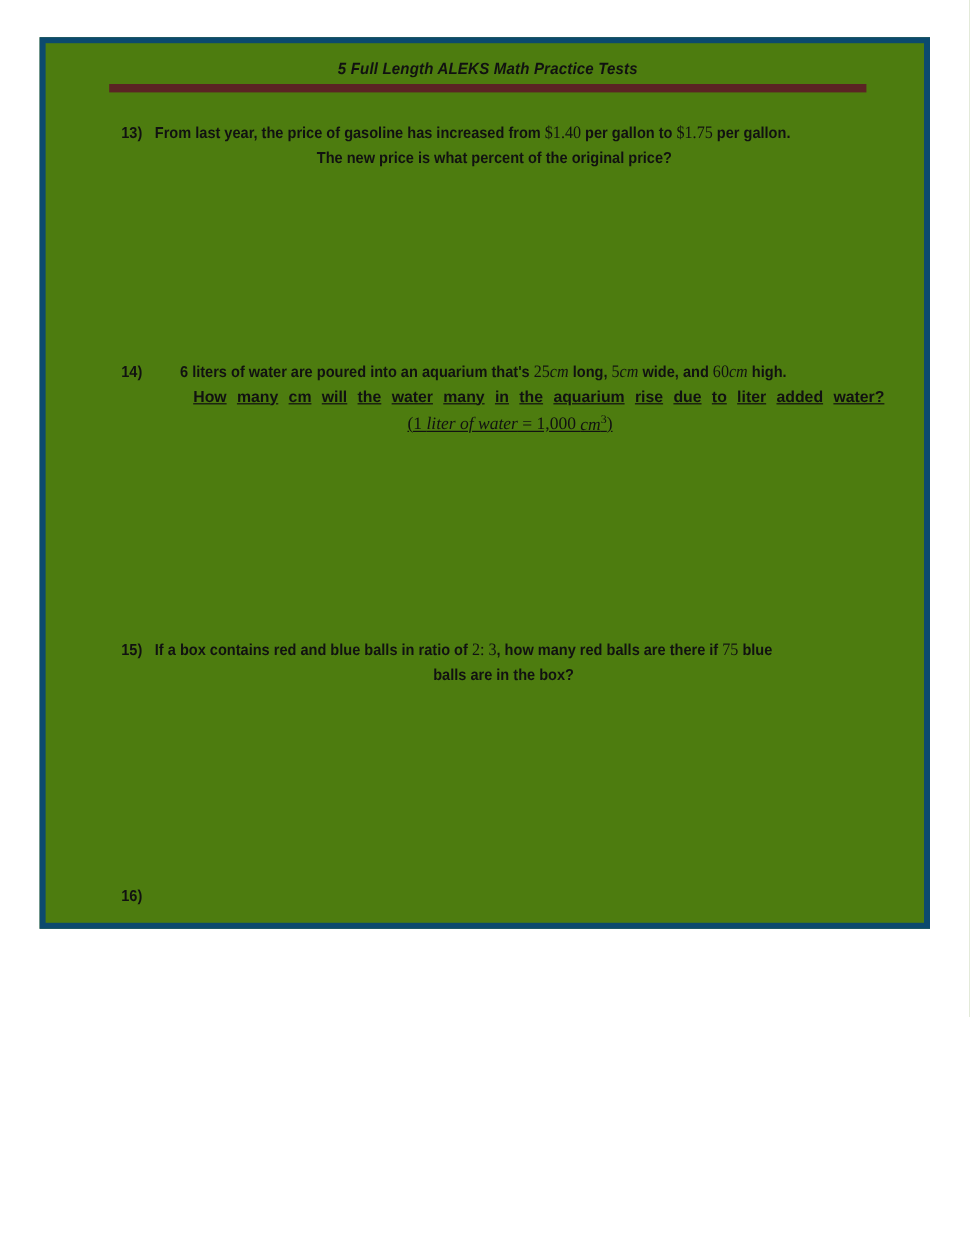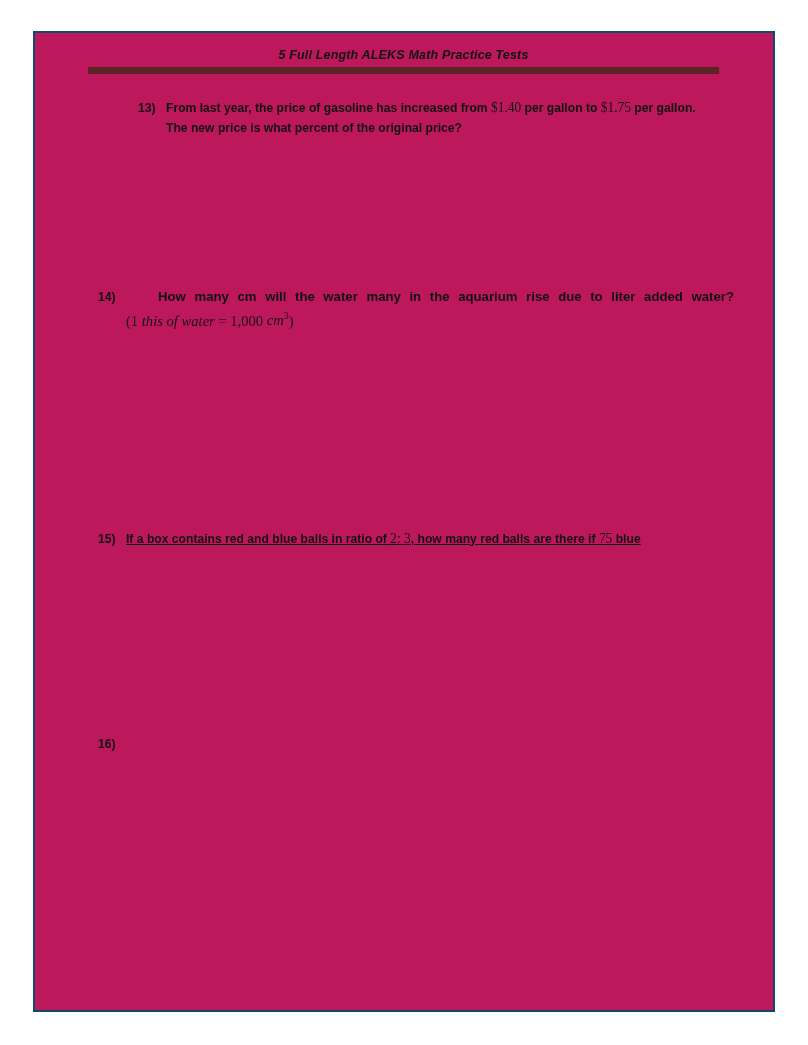--- a/index.html
+++ b/index.html
@@ -14,24 +14,24 @@
     font-family: "Liberation Sans", sans-serif;
     overflow: hidden;
   }
 
   
   #page-frame {
     position: absolute;
     left: 33px;
     top: 31px;
     width: 742px;
-    height: 981px;
-    border: 2px solid #0c4a6e;
+    height: 743px;
+    border: 5px solid #0c4a6e;
     box-sizing: border-box;
-    background: #be185d;
+    background: #4d7c0f;
   }
 
   
   #header-block {
     position: absolute;
     left: 0;
     top: 0;
     width: 100%;
   }
   #header-title {
@@ -91,20 +91,21 @@
     margin-left: 28px;
     font-family: "Liberation Sans Narrow", "Liberation Sans", sans-serif;
     font-weight: bold;
     font-size: 13.2px;
     line-height: 19.5px;
     color: #111111;
   }
   .q-line {
     display: block;
     white-space: nowrap;
+    text-align: center;
   }
   .q-line.justify {
     display: flex;
     justify-content: space-between;
     white-space: nowrap;
   }
   .narrow {
     display: inline-block;
     transform: scaleX(0.92);
     transform-origin: left center;
@@ -141,61 +142,63 @@
 
 <div id="page-frame">
 
   <div id="header-block">
     <div id="header-title">5 Full Length ALEKS Math Practice Tests</div>
     <div id="header-rule"></div>
   </div>
 
   <div id="questions">
 
-    <div class="question" style="top:65px;margin-left:40px;">
+    <div class="question" style="top:65px;">
       <span class="q-num">13)</span>
       <div class="q-body">
         <span class="q-line justify">
             <span class="narrow">From last year, the price of gasoline has increased from <span class="mn">$1.40</span> per gallon to <span class="mn">$1.75</span> per gallon.</span>
           </span>
         <span class="q-line"><span class="narrow">The new price is what percent of the original price?</span></span>
       </div>
     </div>
 
-    <div class="question" style="top:254px;">
+    <div class="question" style="top:264px;text-decoration:underline;">
       <span class="q-num">14)</span>
       <div class="q-body">
+        <span class="q-line"><span class="narrow">6 liters of water are poured into an aquarium that's <span class="mn">25</span><span class="mi">cm</span> long, <span class="mn">5</span><span class="mi">cm</span> wide, and <span class="mn">60</span><span class="mi">cm</span> high.</span></span>
         <span class="q-line" style="display:flex;justify-content:space-between;width:576px;margin-left:32px;">
             <span>How</span>
             <span>many</span>
             <span>cm</span>
             <span>will</span>
             <span>the</span>
             <span>water</span>
             <span>many</span>
             <span>in</span>
             <span>the</span>
             <span>aquarium</span>
             <span>rise</span>
             <span>due</span>
             <span>to</span>
             <span>liter</span>
             <span>added</span>
             <span>water?</span>
           </span>
-        <span class="q-line"><span class="mn">(1 </span><span class="mi">this of water</span><span class="mn"> = 1,000 </span><span class="mi">cm<sup>3</sup></span><span class="mn">)</span></span>
-      </div>
-    </div>
-
-    <div class="question" style="top:496px;text-decoration:underline;">
+        <span class="q-line"><span class="mn">(1 </span><span class="mi">liter of water</span><span class="mn"> = 1,000 </span><span class="mi">cm<sup>3</sup></span><span class="mn">)</span></span>
+      </div>
+    </div>
+
+    <div class="question" style="top:496px;">
       <span class="q-num">15)</span>
       <div class="q-body">
         <span class="q-line justify">
             <span class="narrow">If a box contains red and blue balls in ratio of <span class="mn">2: 3</span>, how many red balls are there if <span class="mn">75</span> blue</span>
           </span>
+        <span class="q-line"><span class="narrow">balls are in the box?</span></span>
       </div>
     </div>
 
     <div class="question" style="top:701px;">
       <span class="q-num">16)</span>
       <div class="q-body">
       </div>
     </div>
 
   </div>

